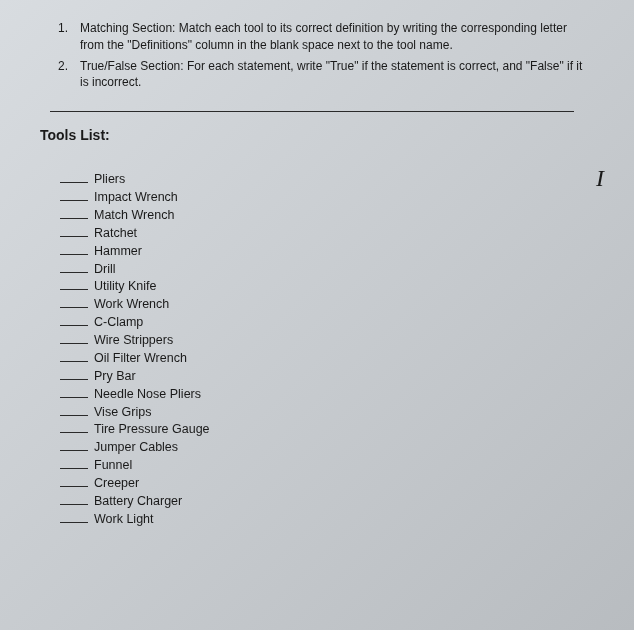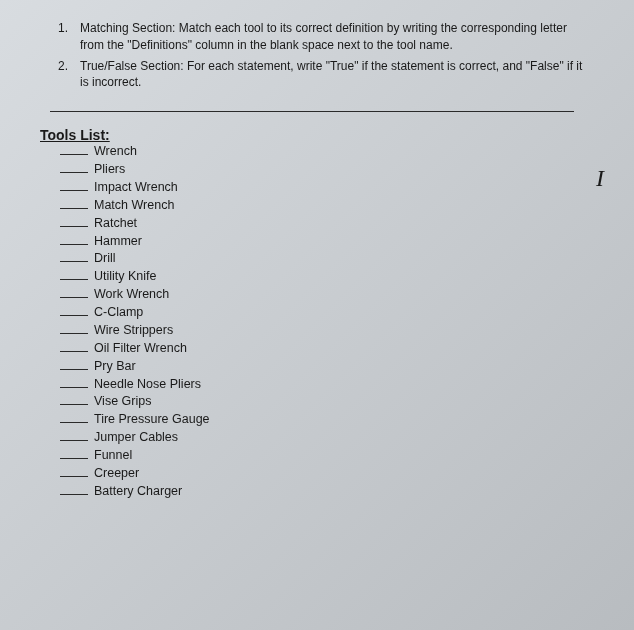--- a/index.html
+++ b/index.html
@@ -36,23 +36,22 @@
       font-weight: normal;
     }
     .hr-line {
       border: none;
       border-top: 1px solid #2a2a2a;
       margin: 18px 20px 15px 20px;
     }
     .tools-header {
       font-weight: bold;
       font-size: 14px;
-      margin-bottom: 0;
+      margin-bottom: 28px;
       margin-left: 10px;
-      text-decoration: underline;
     }
     .tools-list {
       margin-left: 30px;
     }
     .tool-item {
       display: flex;
       align-items: baseline;
       margin-bottom: 1px;
       font-size: 12.5px;
       line-height: 1.35;
@@ -89,24 +88,20 @@
     <span class="instruction-number">2.</span>
     <span class="instruction-title">True/False Section</span><span>: For each statement, write "True" if the statement is correct, and "False" if it is incorrect.</span>
   </div>
 </div>
 
 <hr class="hr-line">
 
 <div class="tools-header">Tools List:</div>
 
 <div class="tools-list" id="tools-list">
-    <div class="tool-item">
-      <span class="blank-line"></span>
-      <span class="tool-name">Wrench</span>
-    </div>
     <div class="tool-item">
       <span class="blank-line"></span>
       <span class="tool-name">Pliers</span>
     </div>
     <div class="tool-item">
       <span class="blank-line"></span>
       <span class="tool-name">Impact Wrench</span>
     </div>
     <div class="tool-item">
       <span class="blank-line"></span>
@@ -169,15 +164,19 @@
       <span class="tool-name">Funnel</span>
     </div>
     <div class="tool-item">
       <span class="blank-line"></span>
       <span class="tool-name">Creeper</span>
     </div>
     <div class="tool-item">
       <span class="blank-line"></span>
       <span class="tool-name">Battery Charger</span>
     </div>
+    <div class="tool-item">
+      <span class="blank-line"></span>
+      <span class="tool-name">Work Light</span>
+    </div>
   </div>
 
 <div class="cursor">I</div>
 
 </body></html>

